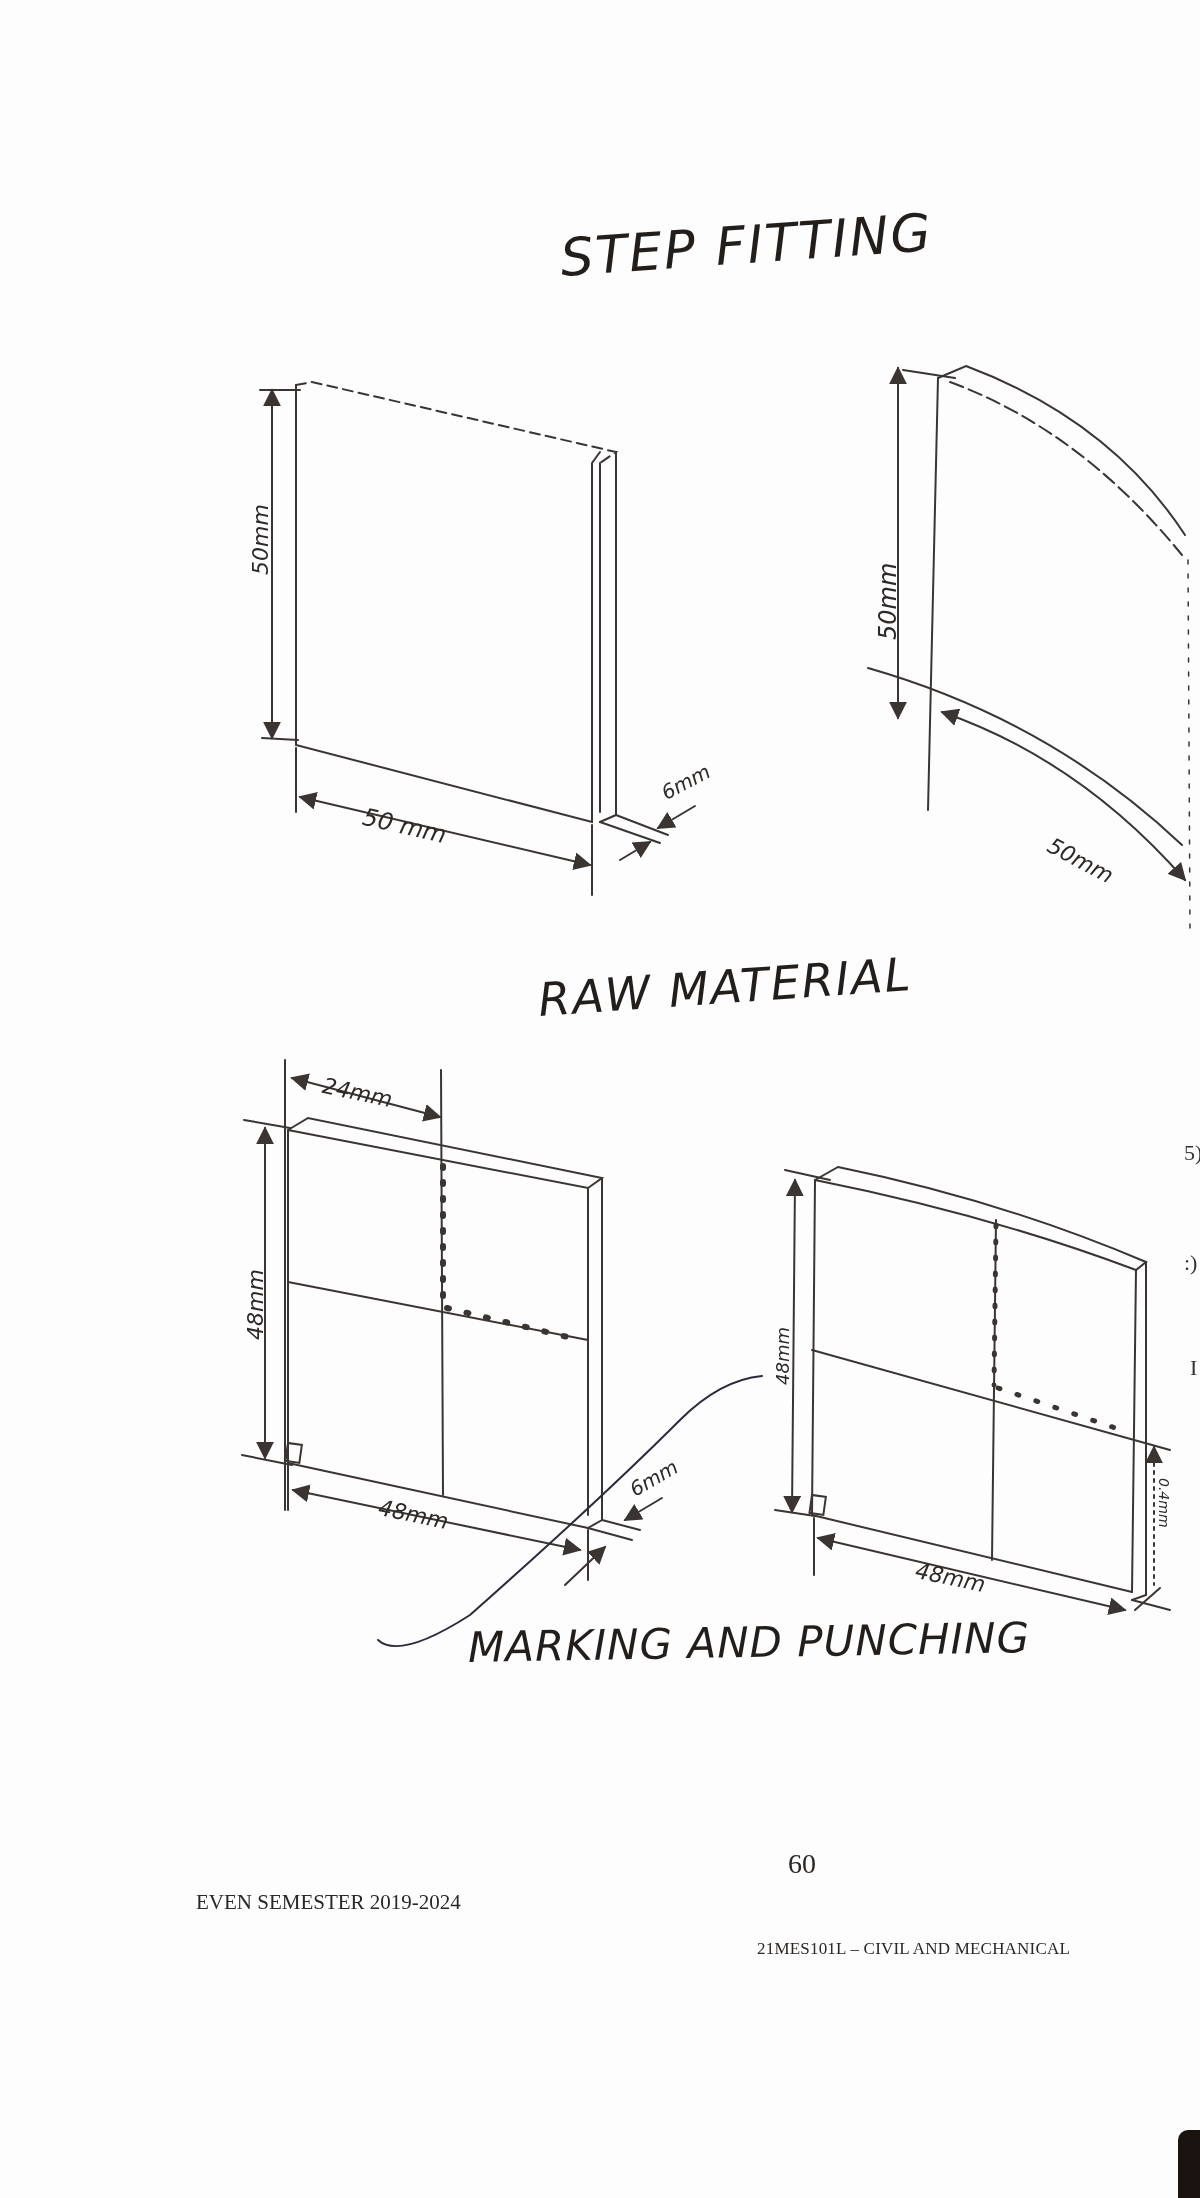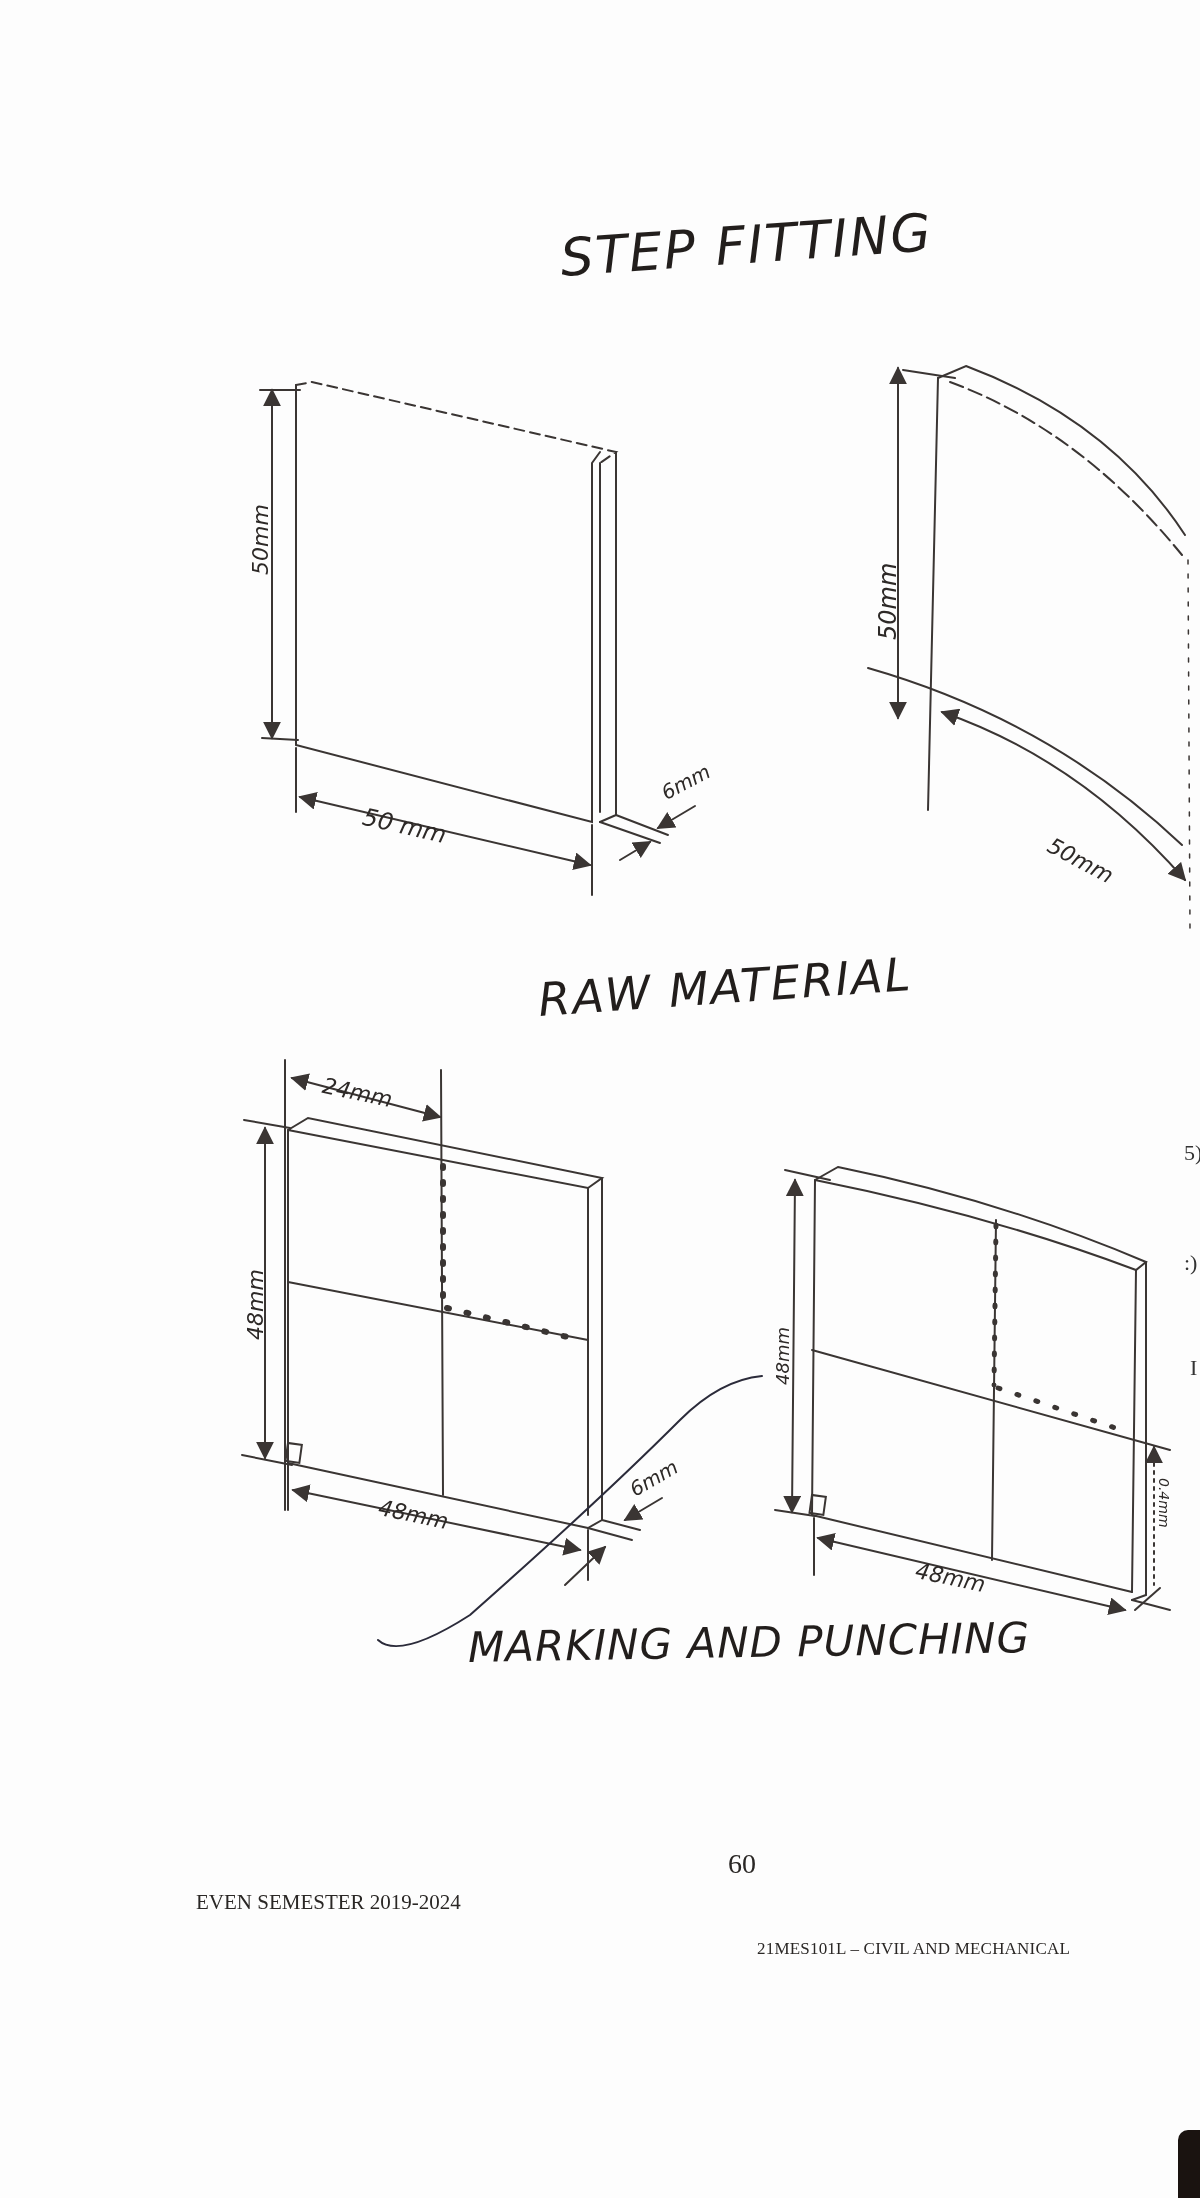--- a/index.html
+++ b/index.html
@@ -25,21 +25,21 @@
     .title-mark { left: 468px; top: 1618px; font-size: 42px; transform: rotate(-1deg); letter-spacing: 1px; }
     .dim {
       position: absolute; font-family: "DejaVu Sans", sans-serif;
       font-style: italic; color: #2d2927; white-space: nowrap;
     }
     .footer {
       position: absolute; font-family: "Liberation Serif", serif; color: #2a2725;
       white-space: nowrap;
     }
     .footer-left { left: 196px; top: 1890px; font-size: 21px; }
-    .footer-page { left: 728px; top: 1848px; font-size: 28px; }
+    .footer-page { left: 788px; top: 1848px; font-size: 28px; }
     .footer-right { left: 757px; top: 1898px; font-size: 17px; letter-spacing: 0.2px; margin-top: 41px; }
     .edge-mark {
       position: absolute; font-family: "Liberation Serif", serif; color: #333; font-size: 22px;
     }
     .corner-shadow { position: absolute; background: #1a1310; }
   </style>
 </head>
 <body>
 
 <div class="page">

